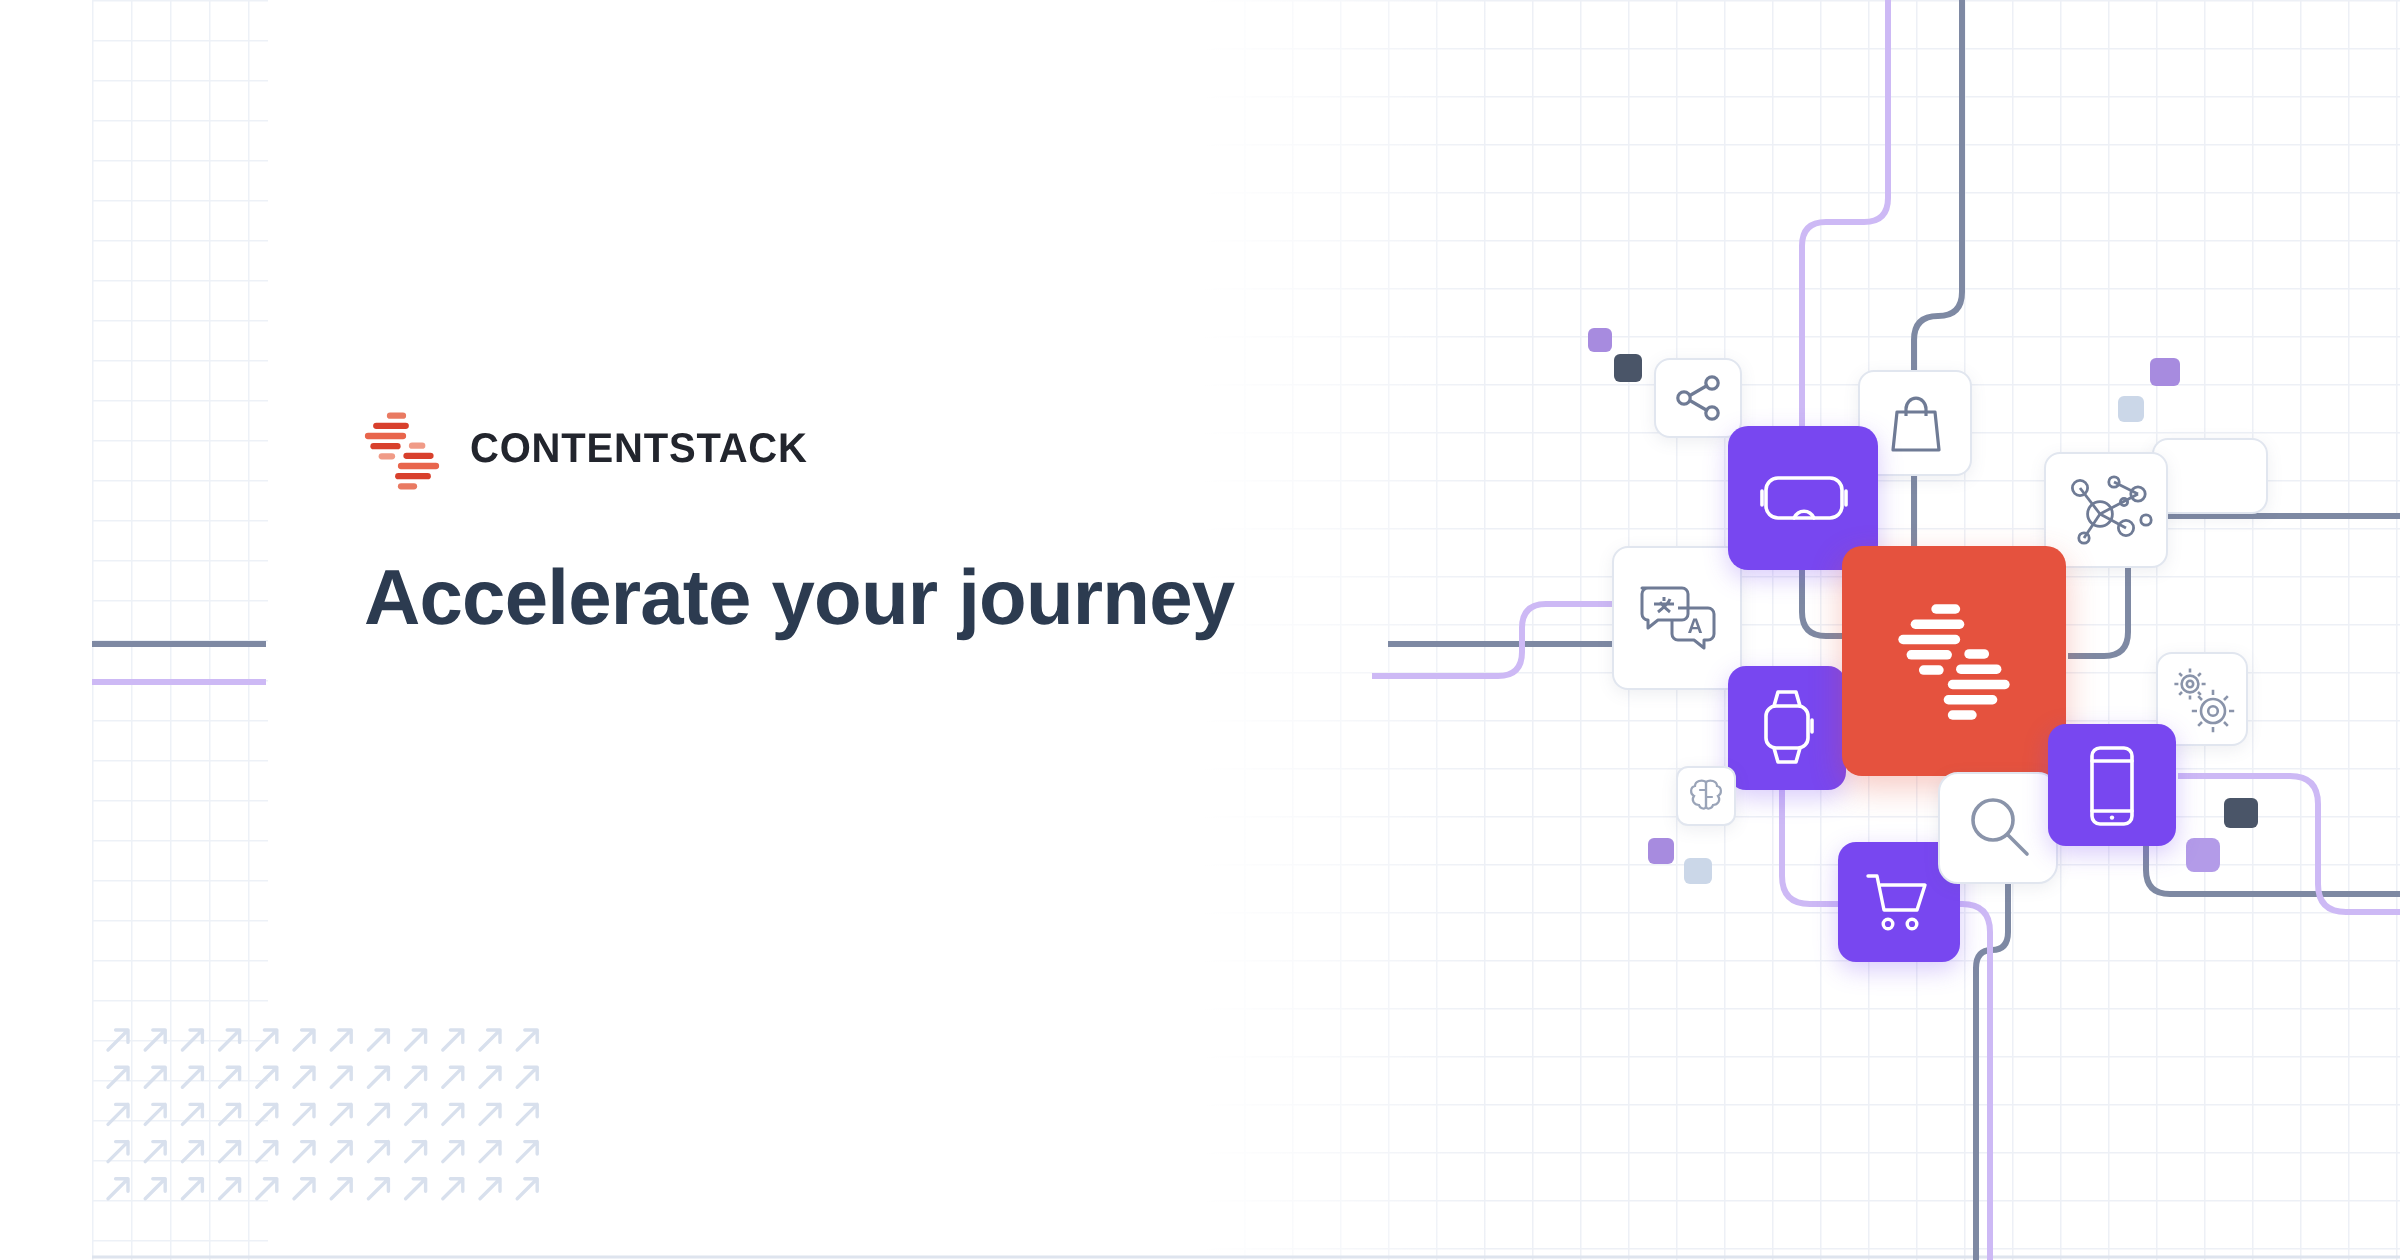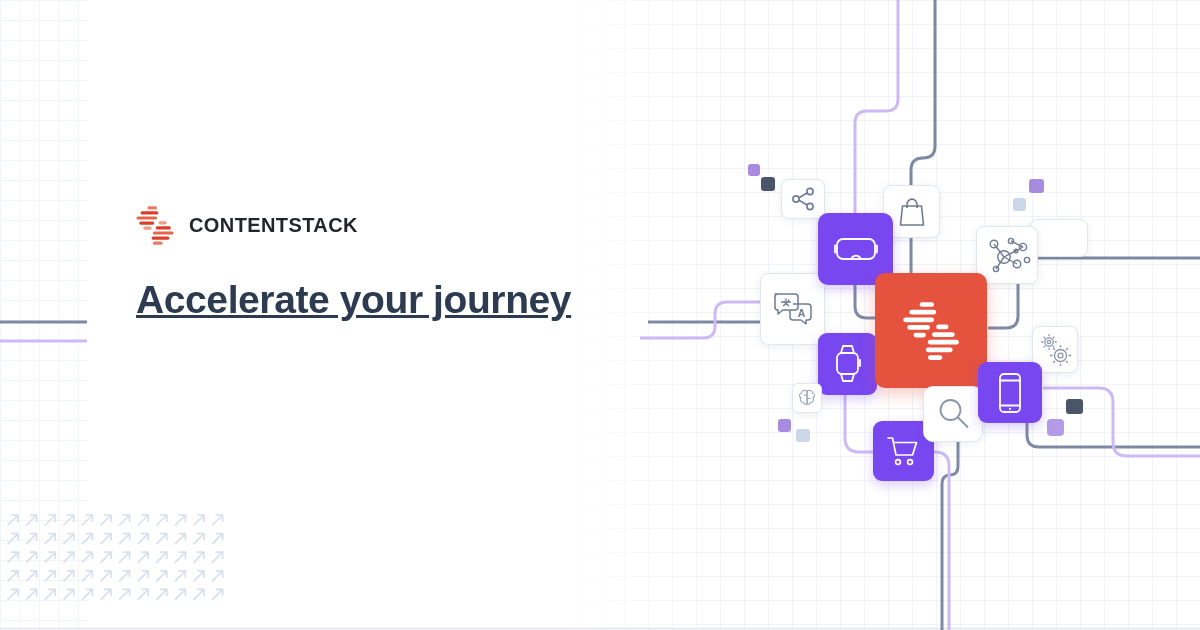--- a/index.html
+++ b/index.html
@@ -1,28 +1,28 @@
 <!DOCTYPE html>
 <html style="--accent_red: #E5523E; --accent_purple: #7847F0; --headline: #2C3B50; --logo_text_color: #22252D; --slate_line: #7E89A3; --purple_line: #CDB9F5; --dark_square: #4A5568; --purple_square: #A78BDF; --light_square: #CBD7E8; --grid_line: #EDF0F6; --arrow_pattern: #D8E0ED; --icon_stroke: #6F7B95; --card_border: #E1E6EF;"><head>
 <meta charset="utf-8">
 <style>
   html,body{margin:0;padding:0;}
   body{width:1200px;height:630px;overflow:hidden;background:#ffffff;
        font-family:"Liberation Sans", sans-serif;}
-  .stage{position:relative;width:1072px;height:630px;background:#fff;}
+  .stage{position:relative;width:1072px;height:630px;background:#fff;margin-left:46px;}
   .bg-svg{position:absolute;left:0;top:0;}
 
   
   .brand{position:absolute;left:133px;top:204px;display:flex;align-items:center;gap:12px;}
   .brand svg{display:block;}
   .wordmark{font-size:20px;font-weight:700;letter-spacing:.4px;color:#22252d;
             transform:scaleY(1.04);}
   .headline{position:absolute;left:136px;top:279px;width:520px;
             font-size:39px;line-height:42px;font-weight:700;
-            color:var(--headline,#2C3B50);letter-spacing:-.4px;text-decoration:underline;}
+            color:var(--headline,#2C3B50);letter-spacing:-.4px;}
 
   
   .card{position:absolute;display:flex;align-items:center;justify-content:center;
         box-sizing:border-box;}
   .card-white{background:#fff;border:1px solid #E1E6EF;border-radius:8px;
               box-shadow:0 2px 8px rgba(90,100,130,.10);}
   .card-purple{background:var(--accent_purple,#7847F0);border-radius:9px;
                box-shadow:0 4px 12px rgba(120,71,240,.28);}
   .card-red{background:var(--accent_red,#E5523E);border-radius:10px;
             box-shadow:0 6px 16px rgba(229,80,60,.30);}

